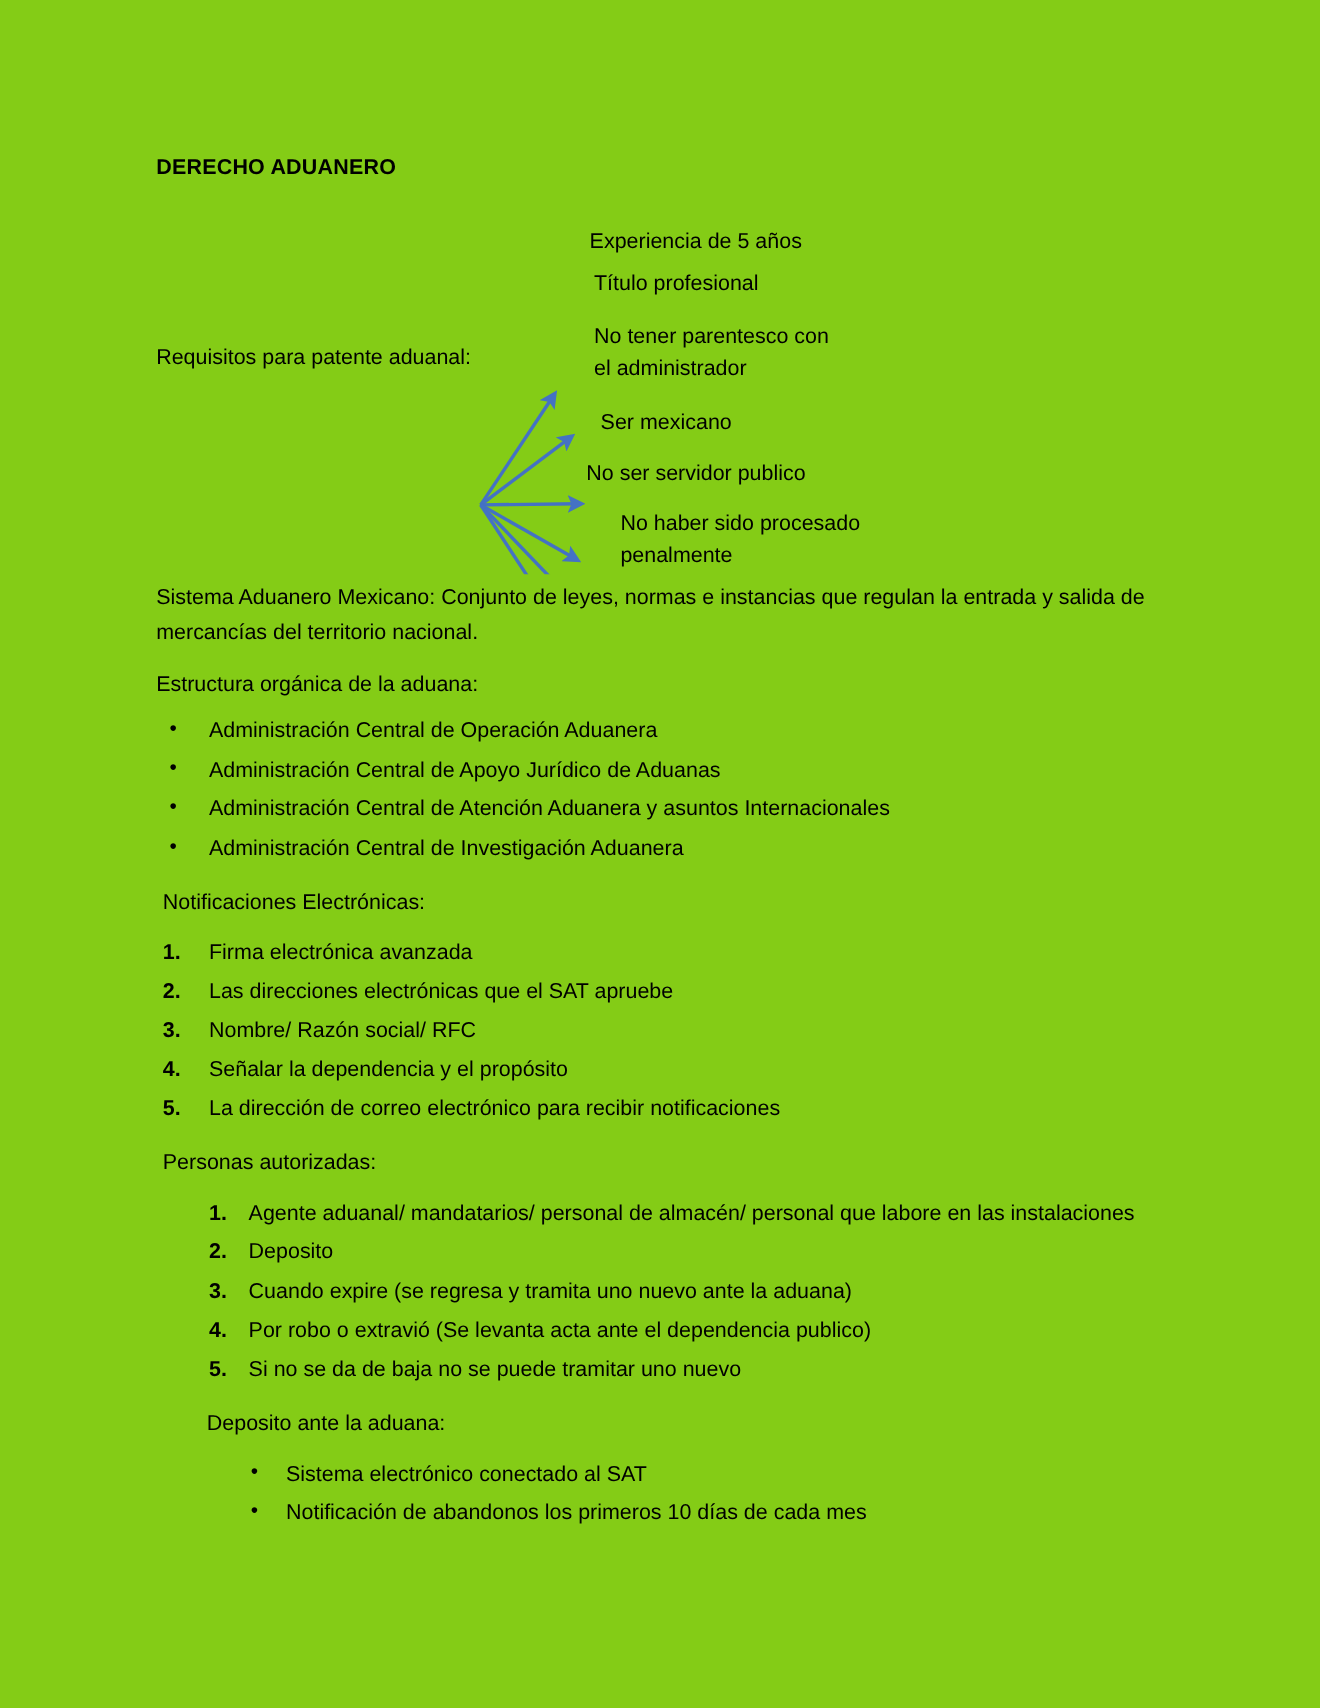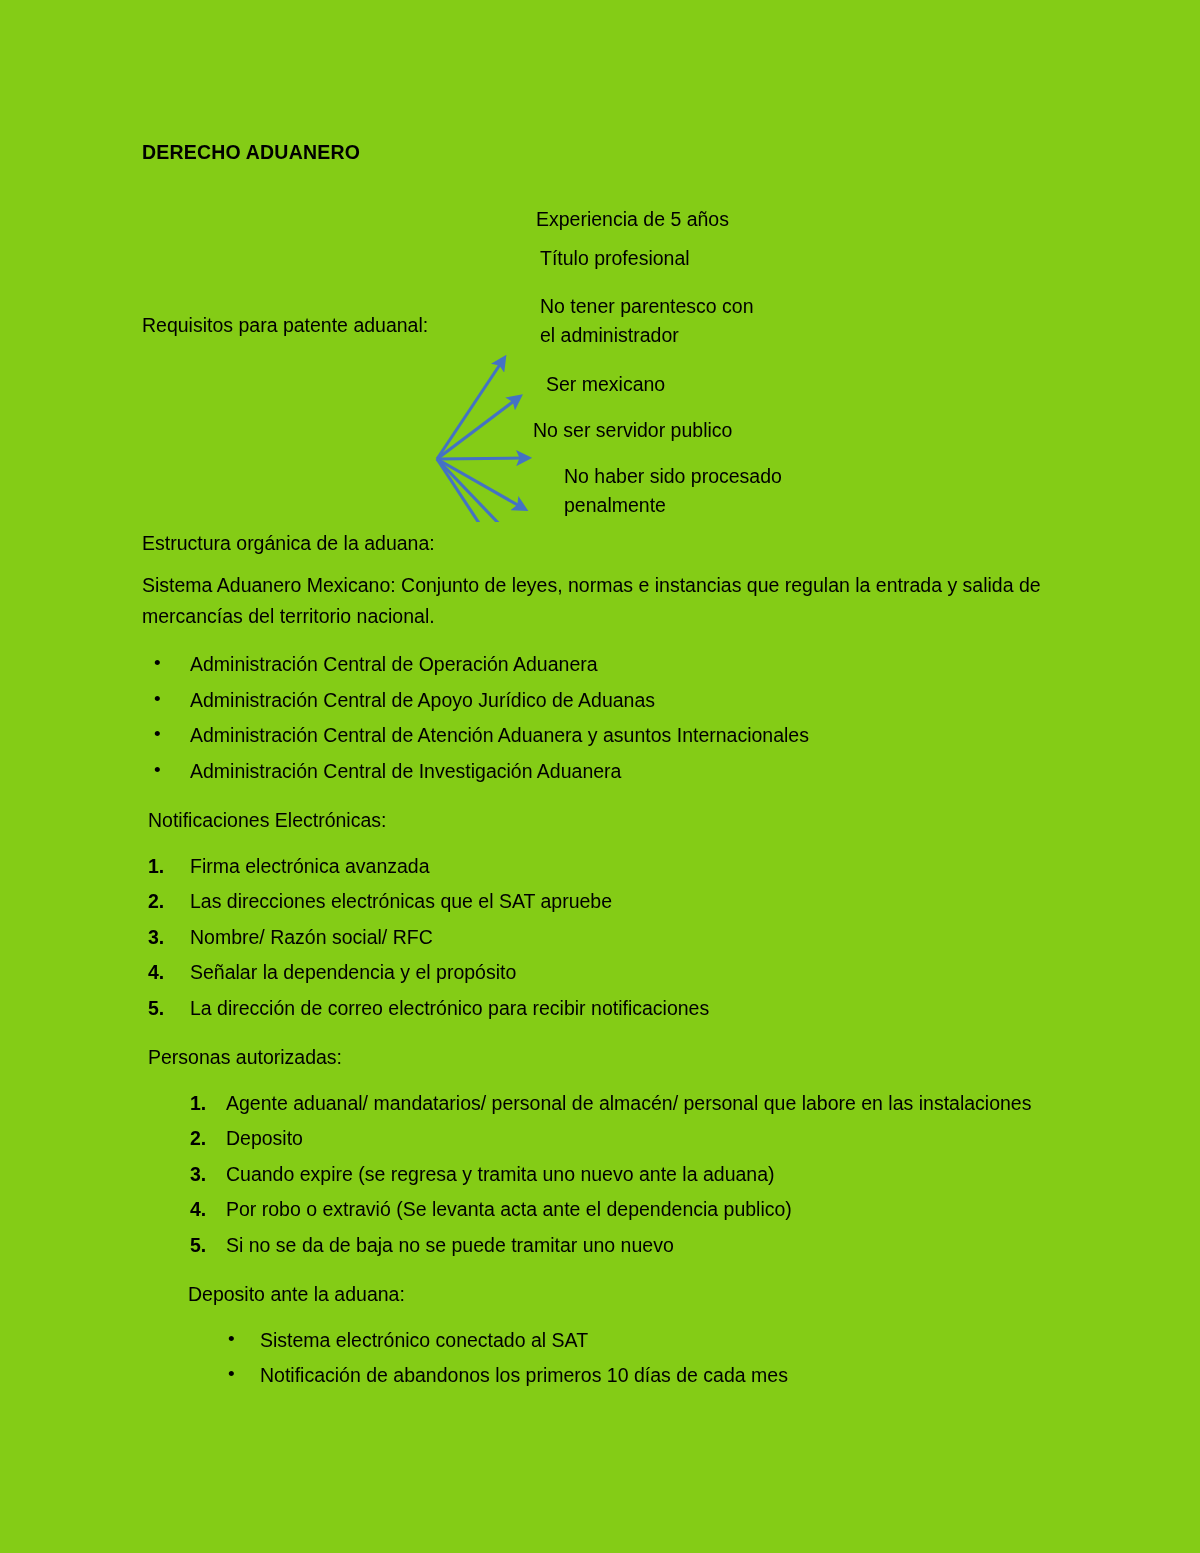--- a/index.html
+++ b/index.html
@@ -146,23 +146,23 @@
       <span class="leaf" style="left:418px; top:13px;">Experiencia de 5 años</span>
       <span class="leaf" style="left:422px; top:52px;">Título profesional</span>
       <span class="leaf" style="left:422px; top:100px;">No tener parentesco con
 el administrador</span>
       <span class="leaf" style="left:428px; top:178px;">Ser mexicano</span>
       <span class="leaf" style="left:415px; top:224px;">No ser servidor publico</span>
       <span class="leaf" style="left:430px; top:270px;margin-left:16px;">No haber sido procesado
 penalmente</span>
     </div>
 
+    <p class="para">Sistema Aduanero Mexicano: Conjunto de leyes, normas e instancias que regulan la entrada y salida de mercancías del territorio nacional.</p>
+
     <p class="para tight">Estructura orgánica de la aduana:</p>
-
-    <p class="para">Sistema Aduanero Mexicano: Conjunto de leyes, normas e instancias que regulan la entrada y salida de mercancías del territorio nacional.</p>
 
     <ul class="bullets">
       <li>Administración Central de Operación Aduanera</li>
       <li>Administración Central de Apoyo Jurídico de Aduanas</li>
       <li>Administración Central de Atención Aduanera y asuntos Internacionales</li>
       <li>Administración Central de Investigación Aduanera</li>
     </ul>
 
     <p class="section-label">Notificaciones Electrónicas:</p>
 

